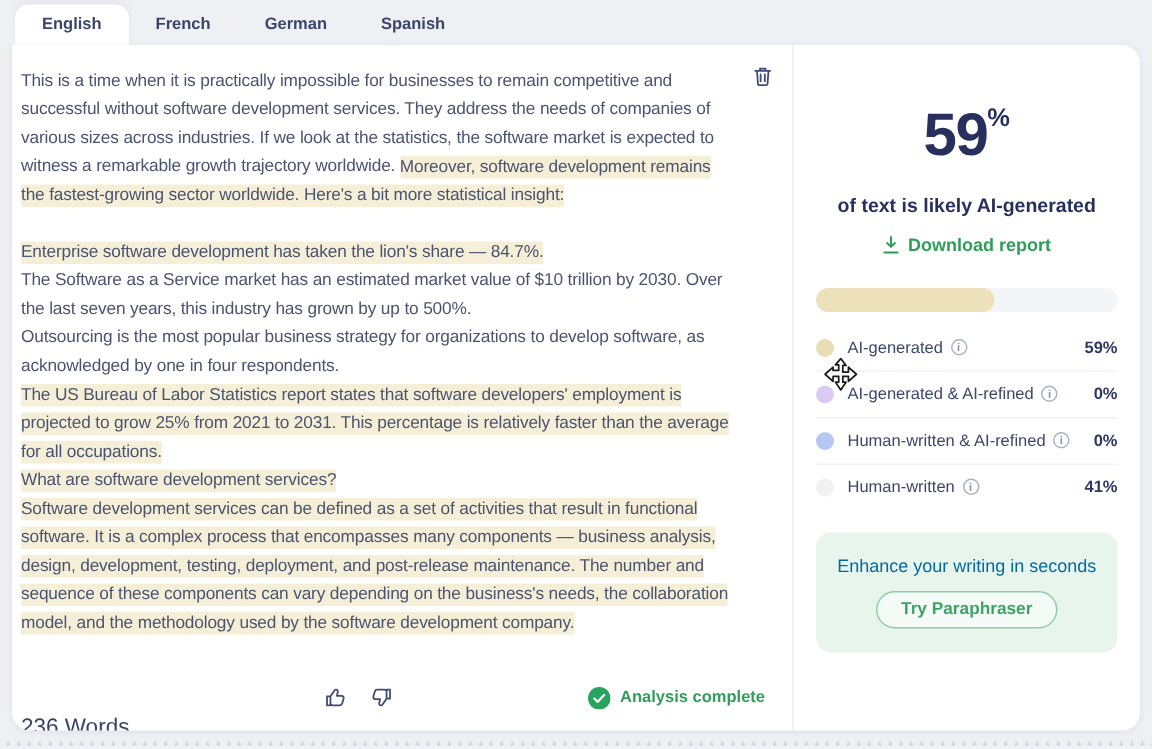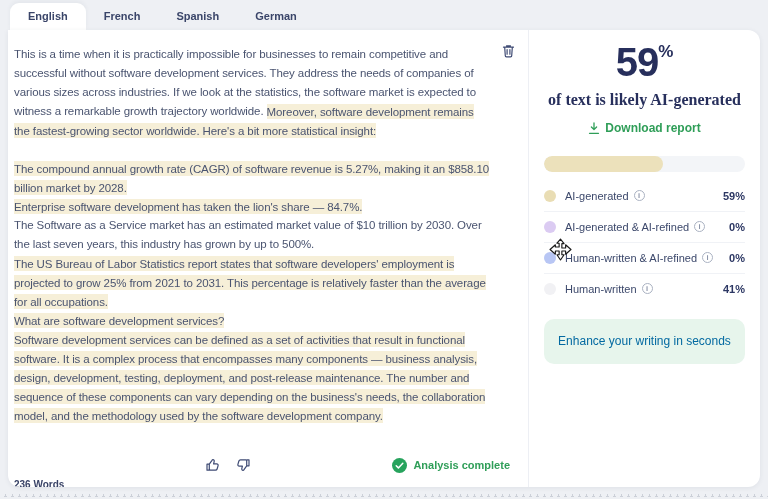--- a/index.html
+++ b/index.html
@@ -25,30 +25,30 @@
   .left { flex:1; display:flex; flex-direction:column; position:relative; padding:15px 12px 10px 6px; }
   .text-wrap {
     flex:1; font-size:11.5px; line-height:19px; letter-spacing:-0.1px;
     color:#4a5470; padding-right:26px; overflow:hidden; cursor:text;
   }
   .text-line { min-height:19px; }
   .spacer { height:19px; }
   .hl { background:#f6efd8; padding:1.5px 0; box-decoration-break:clone; -webkit-box-decoration-break:clone; }
   .trash-btn { position:absolute; top:14px; right:13px; cursor:pointer; line-height:0; }
   .left-footer { display:flex; align-items:center; height:24px; margin-top:6px; padding-right:6px; }
-  .word-count { font-size:10px; font-weight:700; color:#394367; white-space:nowrap;margin-top:38px; }
+  .word-count { font-size:15px; font-weight:400; color:#394367; white-space:nowrap;margin-top:38px; }
   .thumbs { flex:1; display:flex; justify-content:center; gap:14px; }
   .thumb { cursor:pointer; line-height:0; }
   .status { display:flex; align-items:center; gap:6px; font-size:11px; font-weight:700; color:#2f9e58; white-space:nowrap;text-align:right; }
   
-  .right { width:232px; border-left:1px solid #edeff4; padding:0 15px 10px; }
+  .right { width:232px; border-left:1px solid #edeff4; padding:28px 15px 10px; }
   .score-block { text-align:center; margin-top:12px; }
   .score { font-size:40px; font-weight:700; color:#272f5c; line-height:1; letter-spacing:-1px; }
   .score-sup { font-size:17px; vertical-align:19px; letter-spacing:0; }
-  .caption { font-size:16px; font-weight:700; color:#272f5c; margin-top:9px;font-family:Liberation Serif, serif; }
+  .caption { font-size:13px; font-weight:700; color:#272f5c; margin-top:19px; }
   .download { margin-top:12px; display:inline-flex; align-items:center; gap:5px;
               color:#2f9e58; font-size:12px; font-weight:700; cursor:pointer; text-decoration:none;text-align:right; }
   .progress { margin-top:17px; height:16px; border-radius:8px; background:#f3f5f8; overflow:hidden; }
   .progress-fill { height:100%; border-radius:8px; background:#ece1bb; }
   .legend { margin-top:9px; }
   .legend-row { display:flex; align-items:center; padding:9px 0; font-size:11px; color:#3c486b;text-align:center; }
   .legend-row:not(:last-child){ border-bottom:1px solid #f0f2f6; }
   .dot { width:12px; height:12px; border-radius:50%; margin-right:9px; flex:none; }
   .legend-label { flex:1; display:flex; align-items:center; gap:5px; }
   .info {
@@ -73,39 +73,39 @@
   .cursor { position:absolute; left:549px; top:238px; line-height:0; pointer-events:none; }
 </style>
 </head>
 <body>
 
 <div class="app">
 
   <div class="tabs" id="tabs">
       <div class="tab active">English</div>
       <div class="tab">French</div>
+      <div class="tab">German</div>
       <div class="tab">Spanish</div>
-      <div class="tab">German</div>
     </div>
 
   <div class="card">
 
     <div class="left">
       <div class="trash-btn">
         <svg width="13" height="14" viewBox="0 0 13 14" fill="none" stroke="#3f4b74" stroke-width="1.2" stroke-linecap="round">
           <path d="M1.5 3.2h10M4.7 3.2V1.8h3.6v1.4M2.7 3.5l.6 8.3c0 .6.5 1 1.1 1h4.2c.6 0 1.1-.4 1.1-1l.6-8.3M5.1 5.6v4.6M7.9 5.6v4.6"></path>
         </svg>
       </div>
 
       <div class="text-wrap" id="text-lines">
           <div class="text-line"><span>This is a time when it is practically impossible for businesses to remain competitive and successful without software development services. They address the needs of companies of various sizes across industries. If we look at the statistics, the software market is expected to witness a remarkable growth trajectory worldwide. </span><span class="hl">Moreover, software development remains the fastest-growing sector worldwide. Here's a bit more statistical insight:</span></div>
           <div class="spacer"></div>
-          <div class="text-line"><span class="hl">The compound annual growth rate (CAGR) of software revenue is 5.27%, making it an $858.10 billion market by 2028.</span></div>
           <div class="text-line"><span class="hl">Enterprise software development has taken the lion's share — 84.7%.</span></div>
           <div class="text-line"><span>The Software as a Service market has an estimated market value of $10 trillion by 2030. Over the last seven years, this industry has grown by up to 500%.</span></div>
+          <div class="text-line"><span>Outsourcing is the most popular business strategy for organizations to develop software, as acknowledged by one in four respondents.</span></div>
           <div class="text-line"><span class="hl">The US Bureau of Labor Statistics report states that software developers' employment is projected to grow 25% from 2021 to 2031. This percentage is relatively faster than the average for all occupations.</span></div>
           <div class="text-line"><span class="hl">What are software development services?</span></div>
           <div class="text-line"><span class="hl">Software development services can be defined as a set of activities that result in functional software. It is a complex process that encompasses many components — business analysis, design, development, testing, deployment, and post-release maintenance. The number and sequence of these components can vary depending on the business's needs, the collaboration model, and the methodology used by the software development company.</span></div>
         </div>
 
       <div class="left-footer">
         <span class="word-count">236 Words</span>
         <span class="thumbs">
           <span class="thumb">
             <svg width="16" height="16" viewBox="0 0 16 16" fill="none" stroke="#3f4b74" stroke-width="1.2" stroke-linejoin="round" stroke-linecap="round">
@@ -174,20 +174,21 @@
             <span class="legend-label">
               <span>Human-written</span>
               <span class="info">i</span>
             </span>
             <span class="legend-value">41%</span>
           </div>
         </div>
 
       <div class="promo">
         <div class="promo-title">Enhance your writing in seconds</div>
+        <div class="promo-btn">Try Paraphraser</div>
       </div>
     </div>
   </div>
 
   <div class="dotted-edge"></div>
 
   <div class="cursor">
     <svg width="23" height="23" viewBox="0 0 22 22">
       <path d="M11 1 L7.6 5 h2.1 v3.6 H6.1 V6.5 L1 11 l5.1 4.5 v-3.1 h3.6 V16 H7.6 L11 21 l3.4-5 h-2.1 v-3.6 h3.6 v3.1 L21 11 l-5.1-4.5 v3.1 h-3.6 V5.4 h2.1 Z" fill="#fff" stroke="#1a1a1a" stroke-width="1.1" stroke-linejoin="round"></path>
     </svg>

